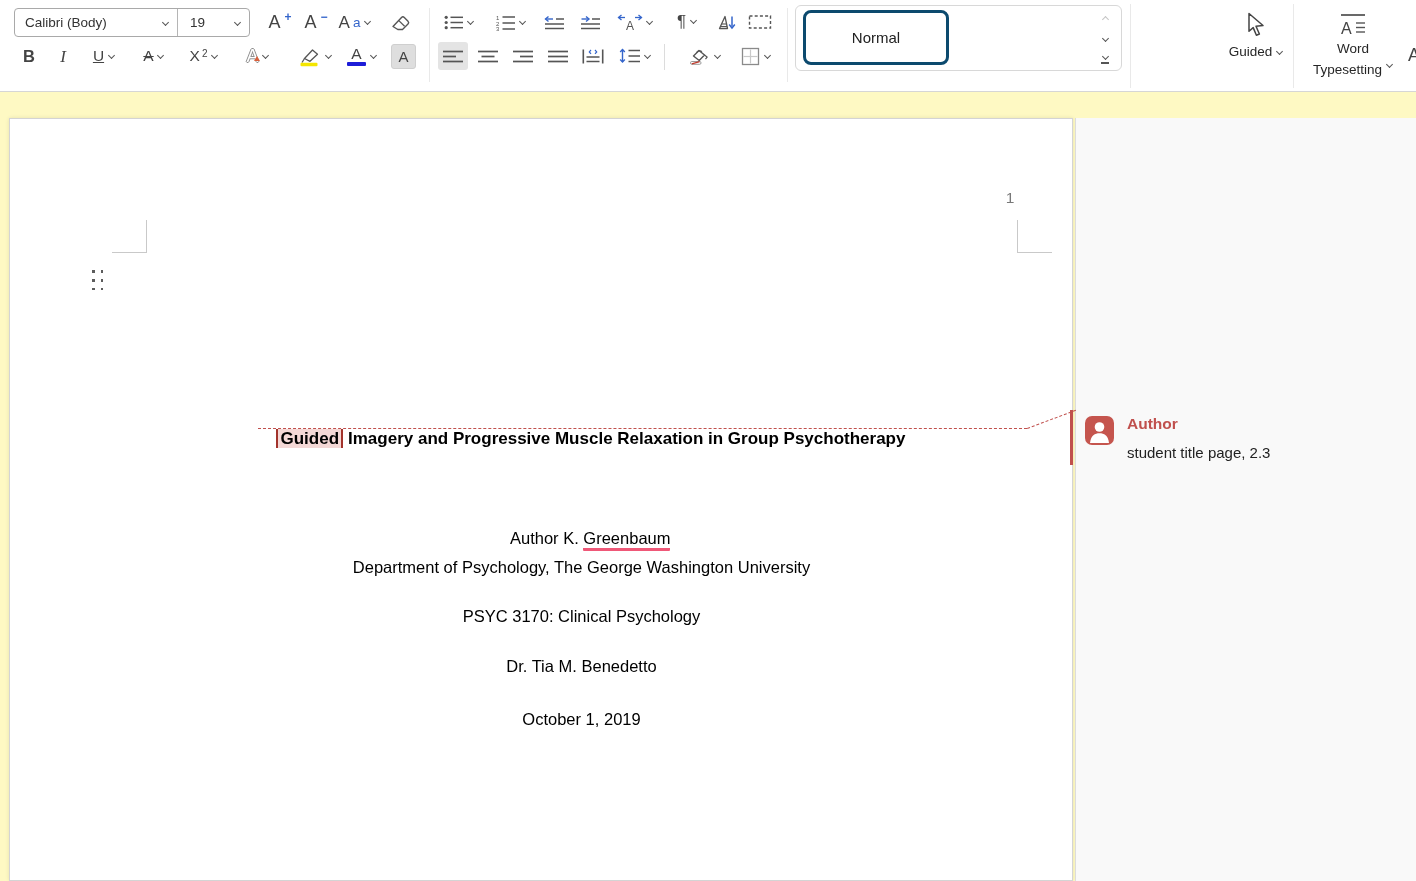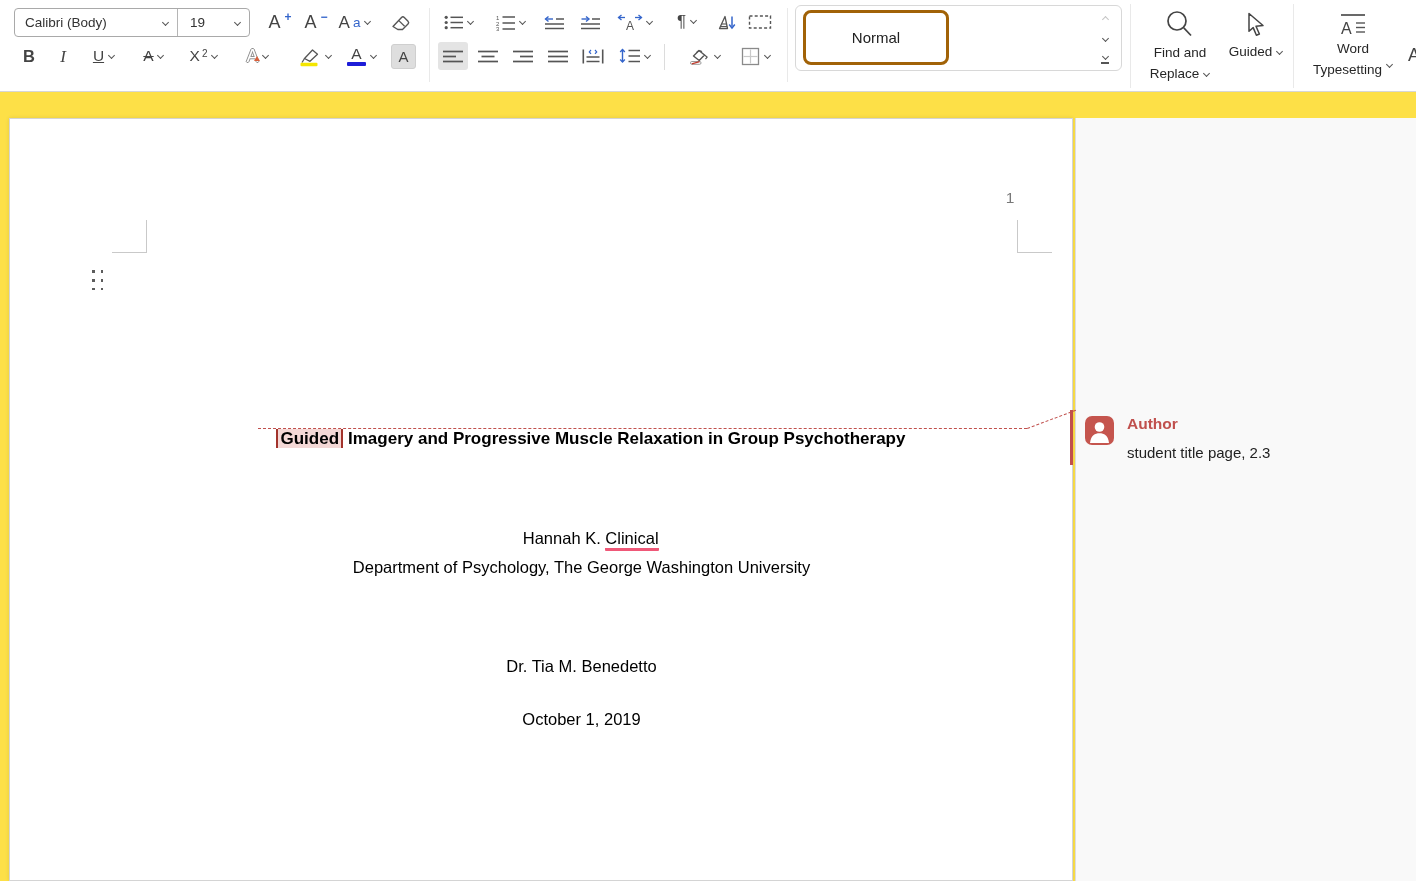--- a/index.html
+++ b/index.html
@@ -1,16 +1,16 @@
 <!DOCTYPE html>
 <html><head>
 <meta charset="utf-8">
 <style>
   html,body{margin:0;padding:0;background:#ececec;}
-  #app{position:relative;width:1416px;height:881px;overflow:hidden;background:#fde047;
+  #app{position:relative;width:1416px;height:881px;overflow:hidden;background:#fef9c3;
        font-family:"Liberation Sans",sans-serif;color:#262626;}
   .abs{position:absolute;}
   
   .ribbon{position:absolute;left:0;top:0;width:1416px;height:91px;background:#ffffff;
           border-bottom:1px solid #d6d6d6;}
   .btn{position:absolute;display:flex;align-items:center;justify-content:center;gap:3px;}
   .g{font-size:17px;color:#444;line-height:1;}
   .vdiv{position:absolute;width:1px;background:#e9e9e9;}
   
   .cv{width:8px;height:8px;position:relative;display:inline-block;flex:0 0 auto;}
@@ -31,21 +31,21 @@
   .colbar{width:19px;height:4px;border-radius:1px;margin-top:1px;}
   .outlineA{color:#fff;text-shadow:-1px 0 #8f8f8f,1px 0 #8f8f8f,0 -1px #8f8f8f,0 1px #8f8f8f;}
   .tri{width:0;height:0;border-left:3px solid transparent;border-right:3px solid transparent;
        border-bottom:5px solid #d8603c;position:absolute;left:8px;bottom:5px;}
   .morebar{width:8px;height:1.5px;background:#555;margin-top:1px;}
   
   .gal{position:absolute;left:795px;top:5px;width:325px;height:64px;border:1px solid #d8d8d8;
        border-radius:6px;background:#fff;}
   .chip{position:absolute;top:4px;height:55px;display:flex;align-items:center;justify-content:center;
         font-size:15px;color:#222;border-radius:8px;box-sizing:border-box;}
-  .chip.sel{border:3px solid #a16207;}
+  .chip.sel{border:3px solid #0c4a6e;}
   
   .page{position:absolute;left:9px;top:118px;width:1064px;height:763px;background:#fff;
         border:1px solid #d4d4d4;box-shadow:0 0 4px rgba(0,0,0,.10);box-sizing:border-box;}
   .pane{position:absolute;left:1075px;top:118px;width:341px;height:763px;background:#f9f9f9;
         border-left:1px solid #dcdcdc;box-sizing:border-box;}
   .docline{position:absolute;left:146px;width:871px;text-align:center;color:#000;
            font-size:16.5px;line-height:22px;white-space:pre;}
   .corner{position:absolute;width:34px;height:32px;}
   .hl{background:#f4d8d6;border-left:2px solid #a2332c;border-right:2px solid #a2332c;padding:0 2px;}
   .dash-h{position:absolute;height:0;border-top:1.6px dashed #c0504d;}
@@ -285,31 +285,20 @@
       <span class="cv up lt" style="position:absolute;left:305px;top:8px;"></span>
       <span class="cv" style="position:absolute;left:305px;top:29px;"></span>
       <span style="position:absolute;left:305px;top:47px;display:flex;flex-direction:column;align-items:center;">
         <span class="cv"></span>
         <span class="morebar"></span>
       </span>
     </div>
 
     <div class="vdiv" style="left:1130px;top:4px;height:84px;"></div>
 
-    <div class="btn" style="left:1140px;top:6px;width:80px;height:80px;flex-direction:column;gap:2px;">
-      <svg width="32" height="34">
-        <circle cx="13" cy="13" r="9" fill="none" stroke="#444" stroke-width="1.7"></circle>
-        <line x1="19.8" y1="19.8" x2="27" y2="27.5" stroke="#444" stroke-width="1.7"></line>
-      </svg>
-      <span class="lbl">Find and</span>
-      <span style="display:flex;align-items:center;gap:3px;">
-        <span class="lbl">Replace</span>
-        <span class="cv"></span>
-      </span>
-    </div>
 
     <div class="btn" style="left:1226px;top:6px;width:60px;height:62px;flex-direction:column;gap:4px;">
       <svg width="24" height="27">
         <path d="M5 1.5 L19 13.5 L12 14.3 L15.4 22 L12.4 23.3 L9.2 15.6 L5 19.2 Z" fill="#fff" stroke="#444" stroke-width="1.5" stroke-linejoin="round"></path>
       </svg>
       <span style="display:flex;align-items:center;gap:3px;">
         <span class="lbl">Guided</span>
         <span class="cv"></span>
       </span>
     </div>
@@ -347,23 +336,24 @@
        background-size:9px 9px;background-position:1px 1px;"></div>
 
   <div class="docline" style="top:403px;font-size:17px;font-weight:700;line-height:24px;">
     <span class="hl">Guided</span><span style="margin-left:5px;">Imagery and Progressive Muscle Relaxation in Group Psychotherapy</span>
   </div>
 
   <div class="dash-h" style="left:258px;top:428px;width:769px;"></div>
   <div class="dash-h" style="left:1027px;top:428px;width:52px;transform:rotate(-20.5deg);transform-origin:left top;"></div>
 
   <div class="docline" style="top:505px;">
-    <span>Hannah K.</span><span> </span><span class="spell">Clinical</span>
+    <span>Author K.</span><span> </span><span class="spell">Greenbaum</span>
   </div>
   <div class="docline" style="top:556px;">Department of Psychology, The George Washington University</div>
+  <div class="docline" style="top:605px;">PSYC 3170: Clinical Psychology</div>
   <div class="docline" style="top:655px;">Dr. Tia M. Benedetto</div>
   <div class="docline" style="top:708px;">October 1, 2019</div>
 
   <div class="abs" style="left:1070px;top:410px;width:3px;height:55px;background:#c0504d;"></div>
   <div class="avatar">
     <svg width="29" height="29">
       <circle cx="14.5" cy="11" r="4.8" fill="#fff"></circle>
       <path d="M5 27 C5.8 19.5 10 17.3 14.5 17.3 C19 17.3 23.2 19.5 24 27 Z" fill="#fff"></path>
     </svg>
   </div>

